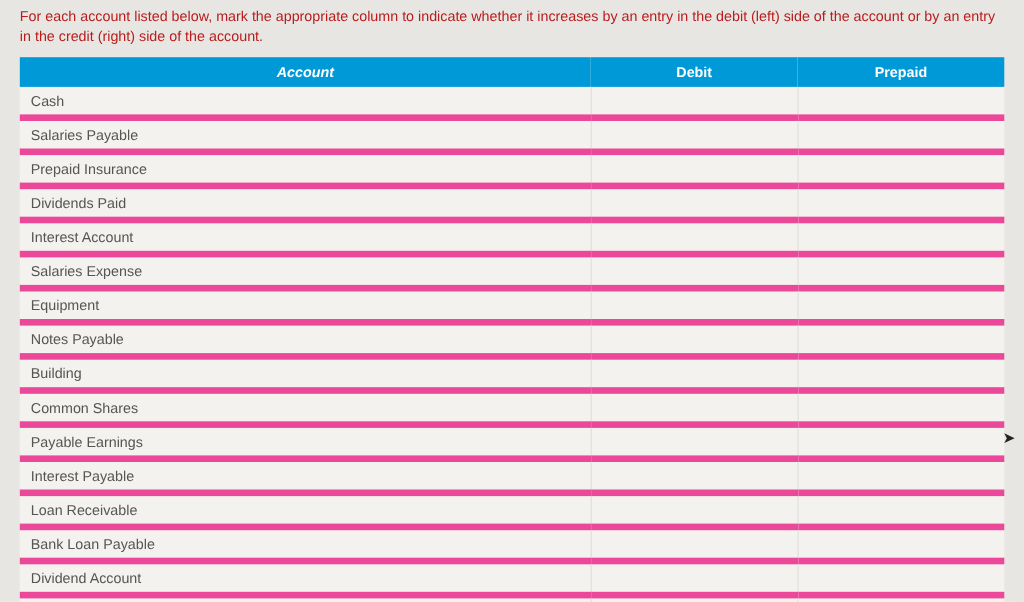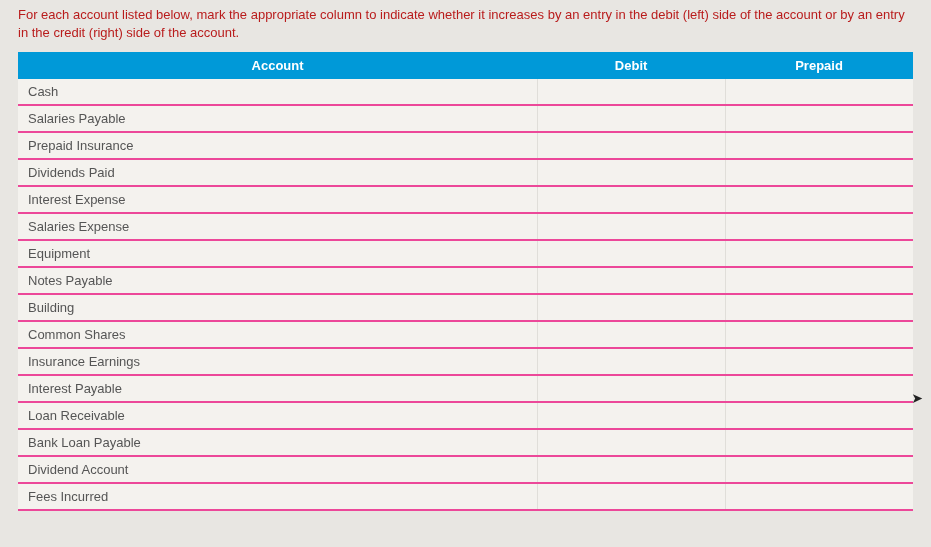--- a/index.html
+++ b/index.html
@@ -28,26 +28,26 @@
       font-size: 13px;
     }
     thead th {
       background: #0099d8;
       color: #fff;
       font-weight: bold;
       padding: 6px 10px;
       text-align: center;
       border: none;
     }
-    thead th.account-col { width: 58%; }
+    thead th.account-col { width: 58%; font-style: italic; }
     thead th.debit-col { width: 21%; }
     thead th.credit-col { width: 21%; }
     tbody td {
       padding: 5px 10px;
-      border-bottom: 2px solid #ec4899;
+      border-bottom: 6px solid #ec4899;
       color: #555;
       height: 24px;
     }
     tbody td.account-cell {
       text-align: left;
       border-right: 1px solid #e0ded9;
     }
     tbody td.debit-cell,
     tbody td.credit-cell {
       text-align: center;
@@ -93,21 +93,21 @@
           <td class="account-cell">Prepaid Insurance</td>
           <td class="debit-cell"></td>
           <td class="credit-cell"></td>
         </tr>
         <tr>
           <td class="account-cell">Dividends Paid</td>
           <td class="debit-cell"></td>
           <td class="credit-cell"></td>
         </tr>
         <tr>
-          <td class="account-cell">Interest Expense</td>
+          <td class="account-cell">Interest Account</td>
           <td class="debit-cell"></td>
           <td class="credit-cell"></td>
         </tr>
         <tr>
           <td class="account-cell">Salaries Expense</td>
           <td class="debit-cell"></td>
           <td class="credit-cell"></td>
         </tr>
         <tr>
           <td class="account-cell">Equipment</td>
@@ -123,21 +123,21 @@
           <td class="account-cell">Building</td>
           <td class="debit-cell"></td>
           <td class="credit-cell"></td>
         </tr>
         <tr>
           <td class="account-cell">Common Shares</td>
           <td class="debit-cell"></td>
           <td class="credit-cell"></td>
         </tr>
         <tr>
-          <td class="account-cell">Insurance Earnings</td>
+          <td class="account-cell">Payable Earnings</td>
           <td class="debit-cell"></td>
           <td class="credit-cell"></td>
         </tr>
         <tr>
           <td class="account-cell">Interest Payable</td>
           <td class="debit-cell"></td>
           <td class="credit-cell"></td>
         </tr>
         <tr>
           <td class="account-cell">Loan Receivable</td>

